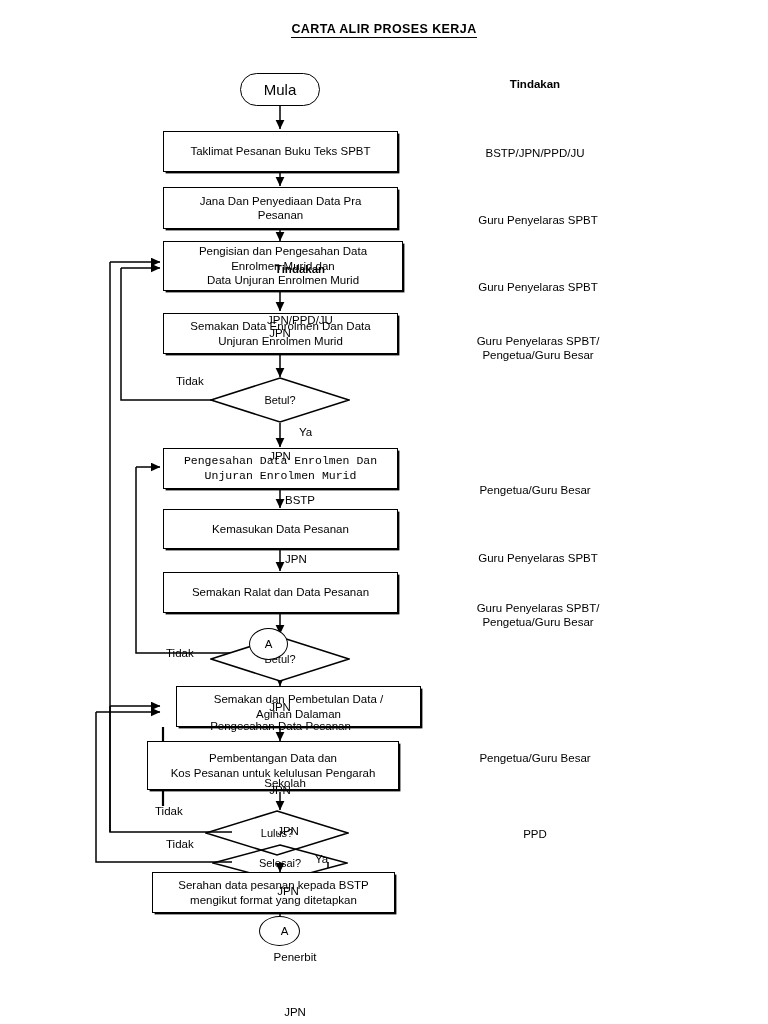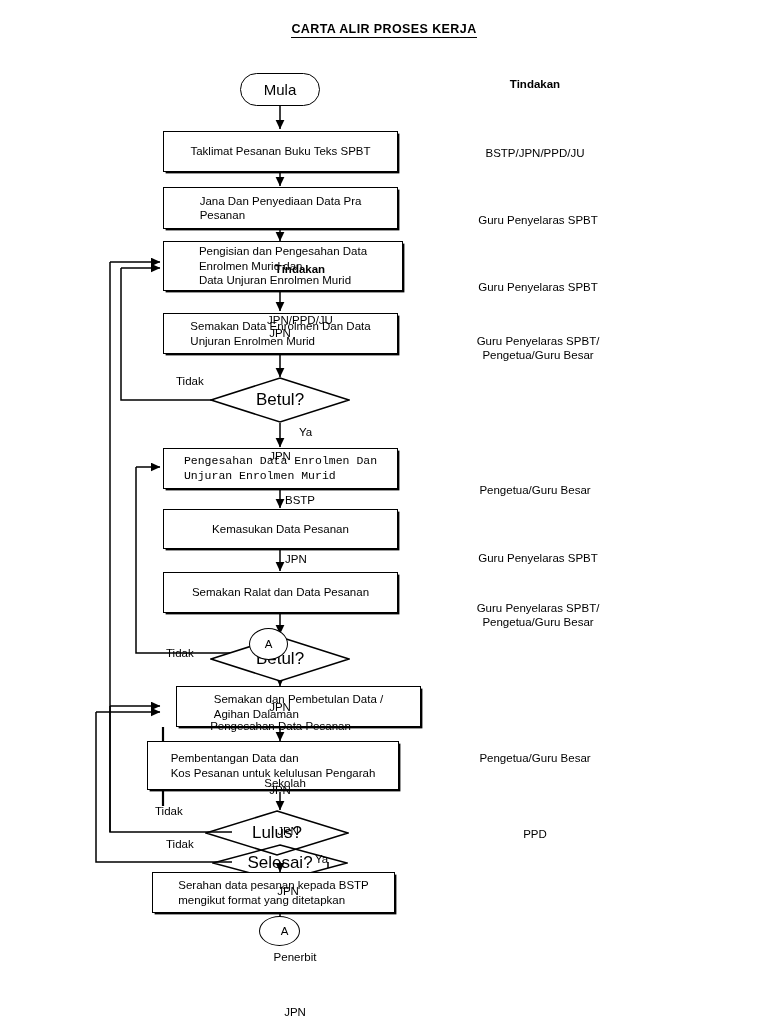--- a/index.html
+++ b/index.html
@@ -47,20 +47,21 @@
 
   
   .proc{
     position:absolute;
     box-sizing:border-box;
     border:1.4px solid #000;
     background:#ffffff;
     display:flex;
     align-items:center;
     justify-content:center;
+    text-align:center;
     font-size:11.5px;
     line-height:14.5px;
     white-space:pre-line;
     box-shadow:2px 2px 0 -0.6px #000;
   }
 
   
   .term{
     position:absolute;
     box-sizing:border-box;
@@ -80,21 +81,21 @@
     background:#fff;
     display:flex;align-items:center;justify-content:center;
     font-size:11.5px;
   }
 
   
   .dec{position:absolute;}
   .dec .dlabel{
     position:absolute;left:0;top:0;width:100%;height:100%;
     display:flex;align-items:center;justify-content:center;
-    font-size:17px;
+    font-size:11px;
     z-index:3;
     text-align:center;
   }
 
   
   .ghost{
     position:absolute;
     font-size:11.5px;
     line-height:14px;
     text-align:center;

